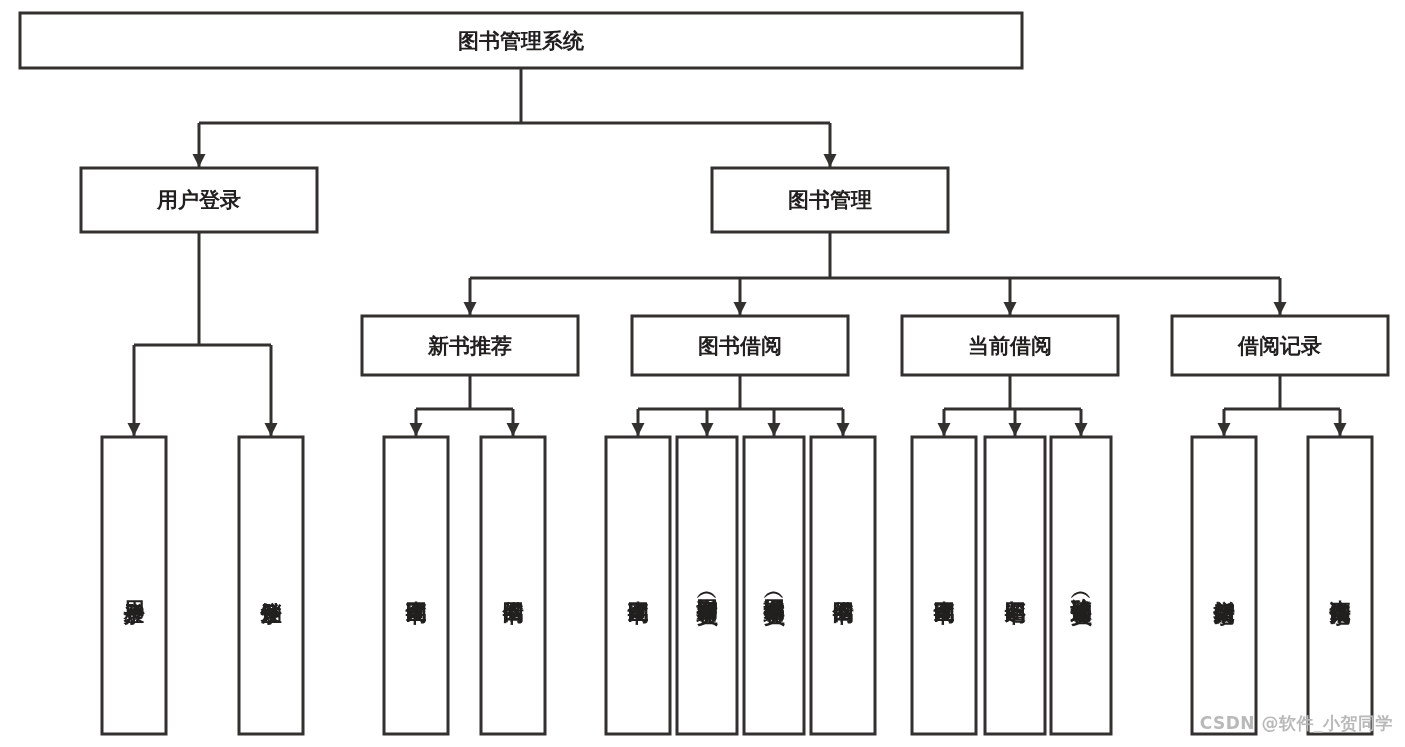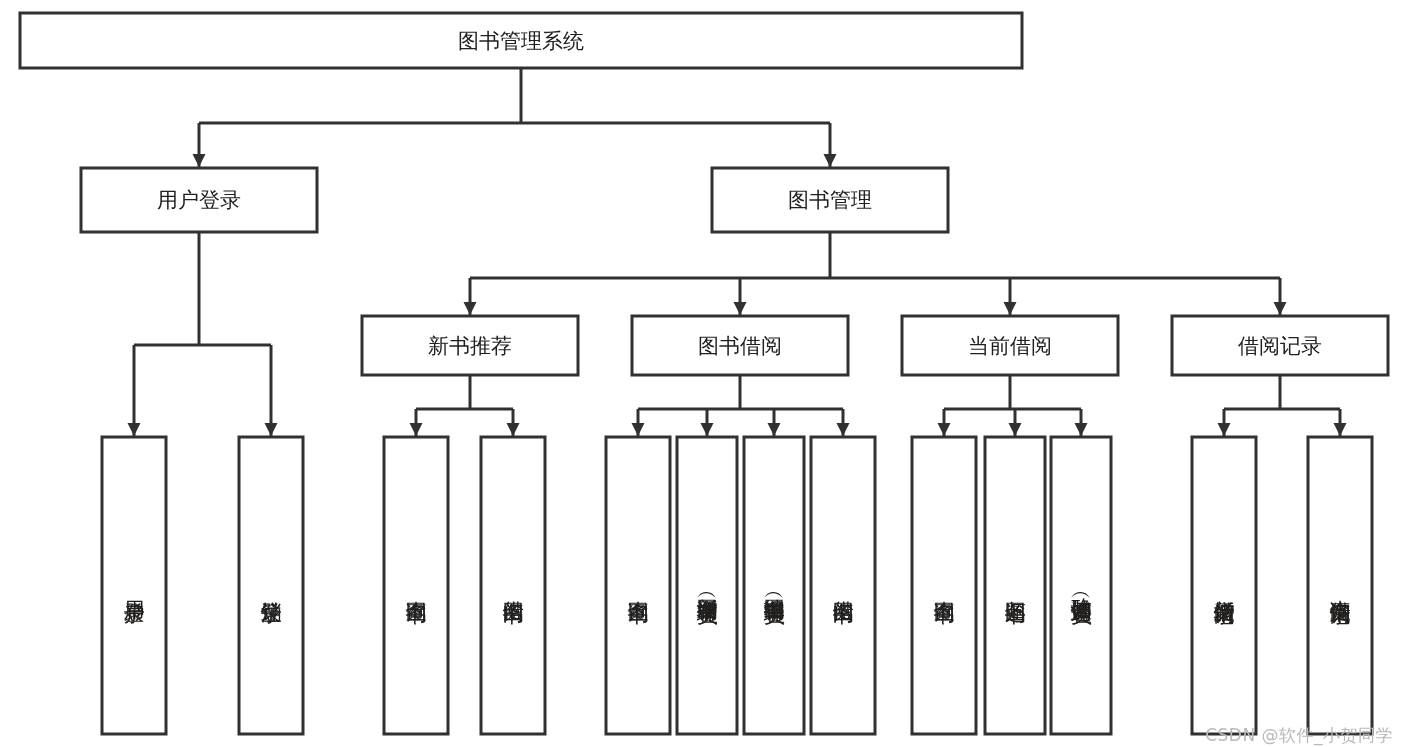--- a/index.html
+++ b/index.html
@@ -11,20 +11,21 @@
     width: 1405px;
     height: 747px;
     font-family: "DejaVu Sans", "Liberation Sans", sans-serif;
     overflow: hidden;
   }
   #diagram-root {
     position: relative;
     width: 1405px;
     height: 747px;
     background: #ffffff;
+    font-weight: bold;
   }
   svg#flow-svg {
     position: absolute;
     top: 0;
     left: 0;
     width: 1405px;
     height: 747px;
   }
   .node-box {
     fill: #ffffff;
@@ -61,21 +62,21 @@
     font-family: "DejaVu Sans", "Liberation Sans", sans-serif;
     font-size: 21px;
     line-height: 1.06;
     color: #22201f;
     letter-spacing: 1px;
     white-space: nowrap;
   }
   .watermark {
     position: absolute;
     right: 12px;
-    bottom: 0;
+    bottom: 12px;
     font-family: "DejaVu Sans", "Liberation Sans", sans-serif;
     font-size: 17px;
     color: #b9b9b9;
     letter-spacing: 0.5px;
     white-space: nowrap;
   }
 </style>
 </head>
 <body>
 

